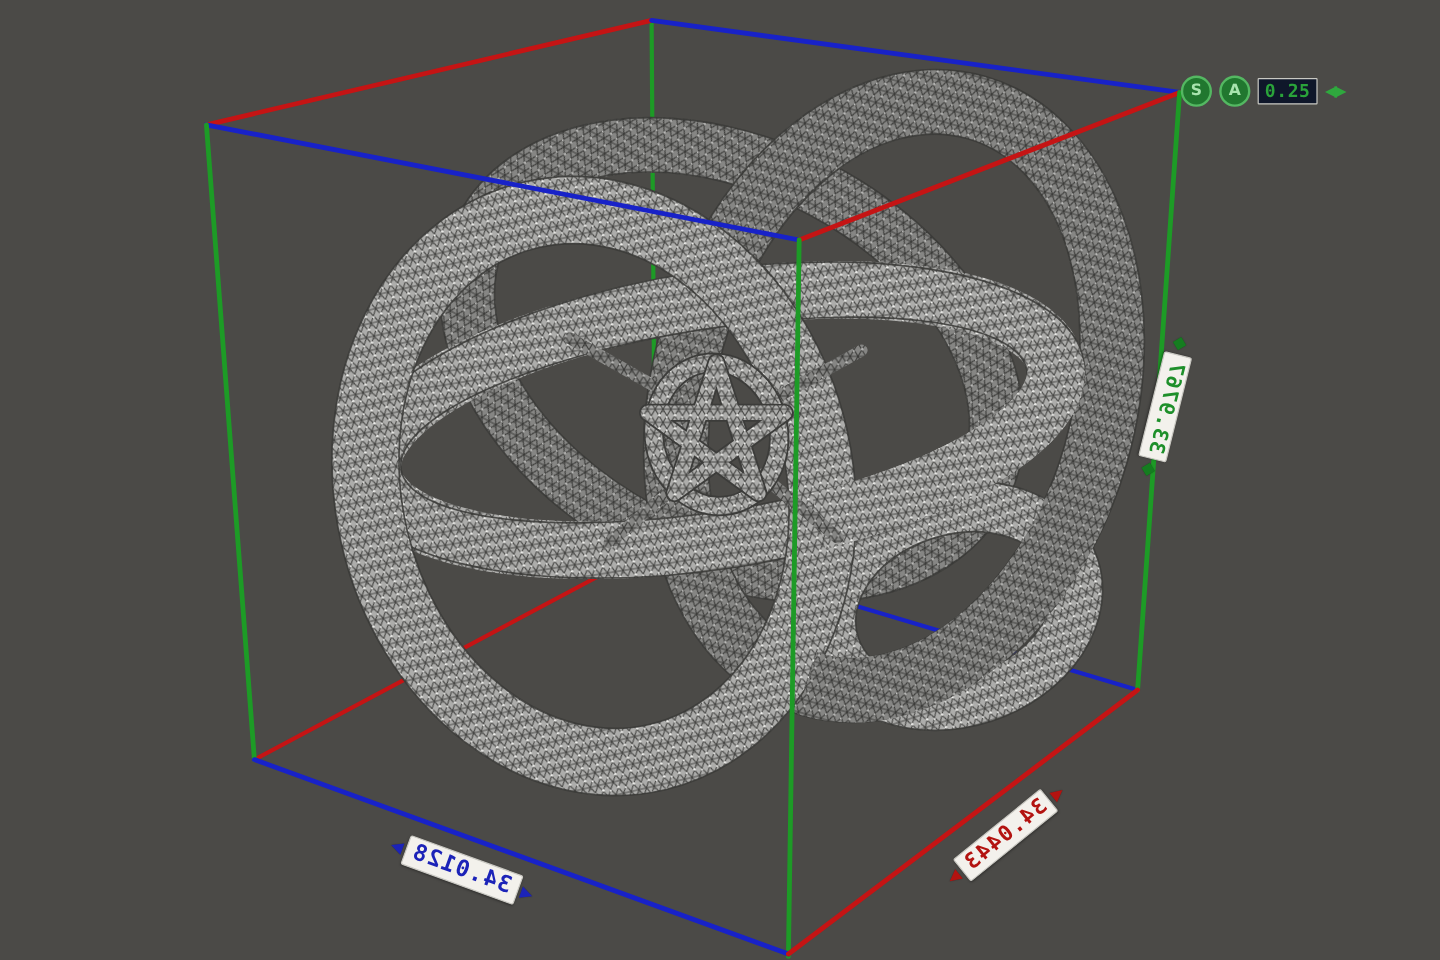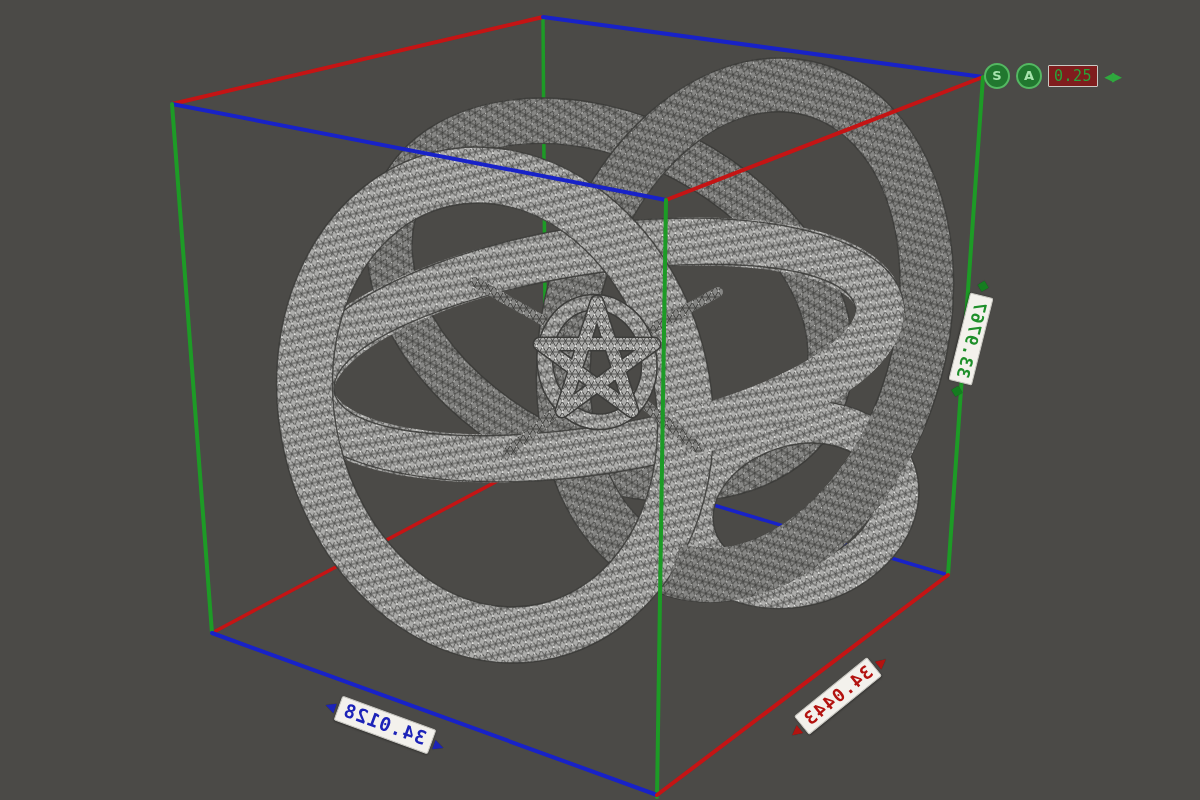--- a/index.html
+++ b/index.html
@@ -46,23 +46,23 @@
     display:flex;align-items:center;gap:6px;
   }
   .badge{
     width:22px;height:22px;border-radius:50%;
     background:#21772f;border:2px solid #54b862;color:#a8e4ae;
     font-weight:bold;font-size:13px;line-height:22px;text-align:center;
     font-family:"DejaVu Sans","Liberation Sans",sans-serif;
     box-sizing:content-box;
   }
   #units-value{
-    background:#7f1d1d;border:1px solid #c9c9c3;border-radius:1px;
+    background:#0f172a;border:1px solid #c9c9c3;border-radius:1px;
     color:#2aa33a;font-family:"DejaVu Sans Mono","Liberation Mono",monospace;
-    font-weight:normal;font-size:15px;padding:1px 5px;letter-spacing:.5px;
+    font-weight:bold;font-size:15px;padding:1px 5px;letter-spacing:.5px;
   }
   #units-arrows{color:#2fa83e;font-size:13px;letter-spacing:-2px;cursor:pointer;}
 </style>
 </head>
 <body>
 
 <div id="stage">
 
   <svg width="1200" height="800" viewBox="0 0 1200 800">
     <defs>

